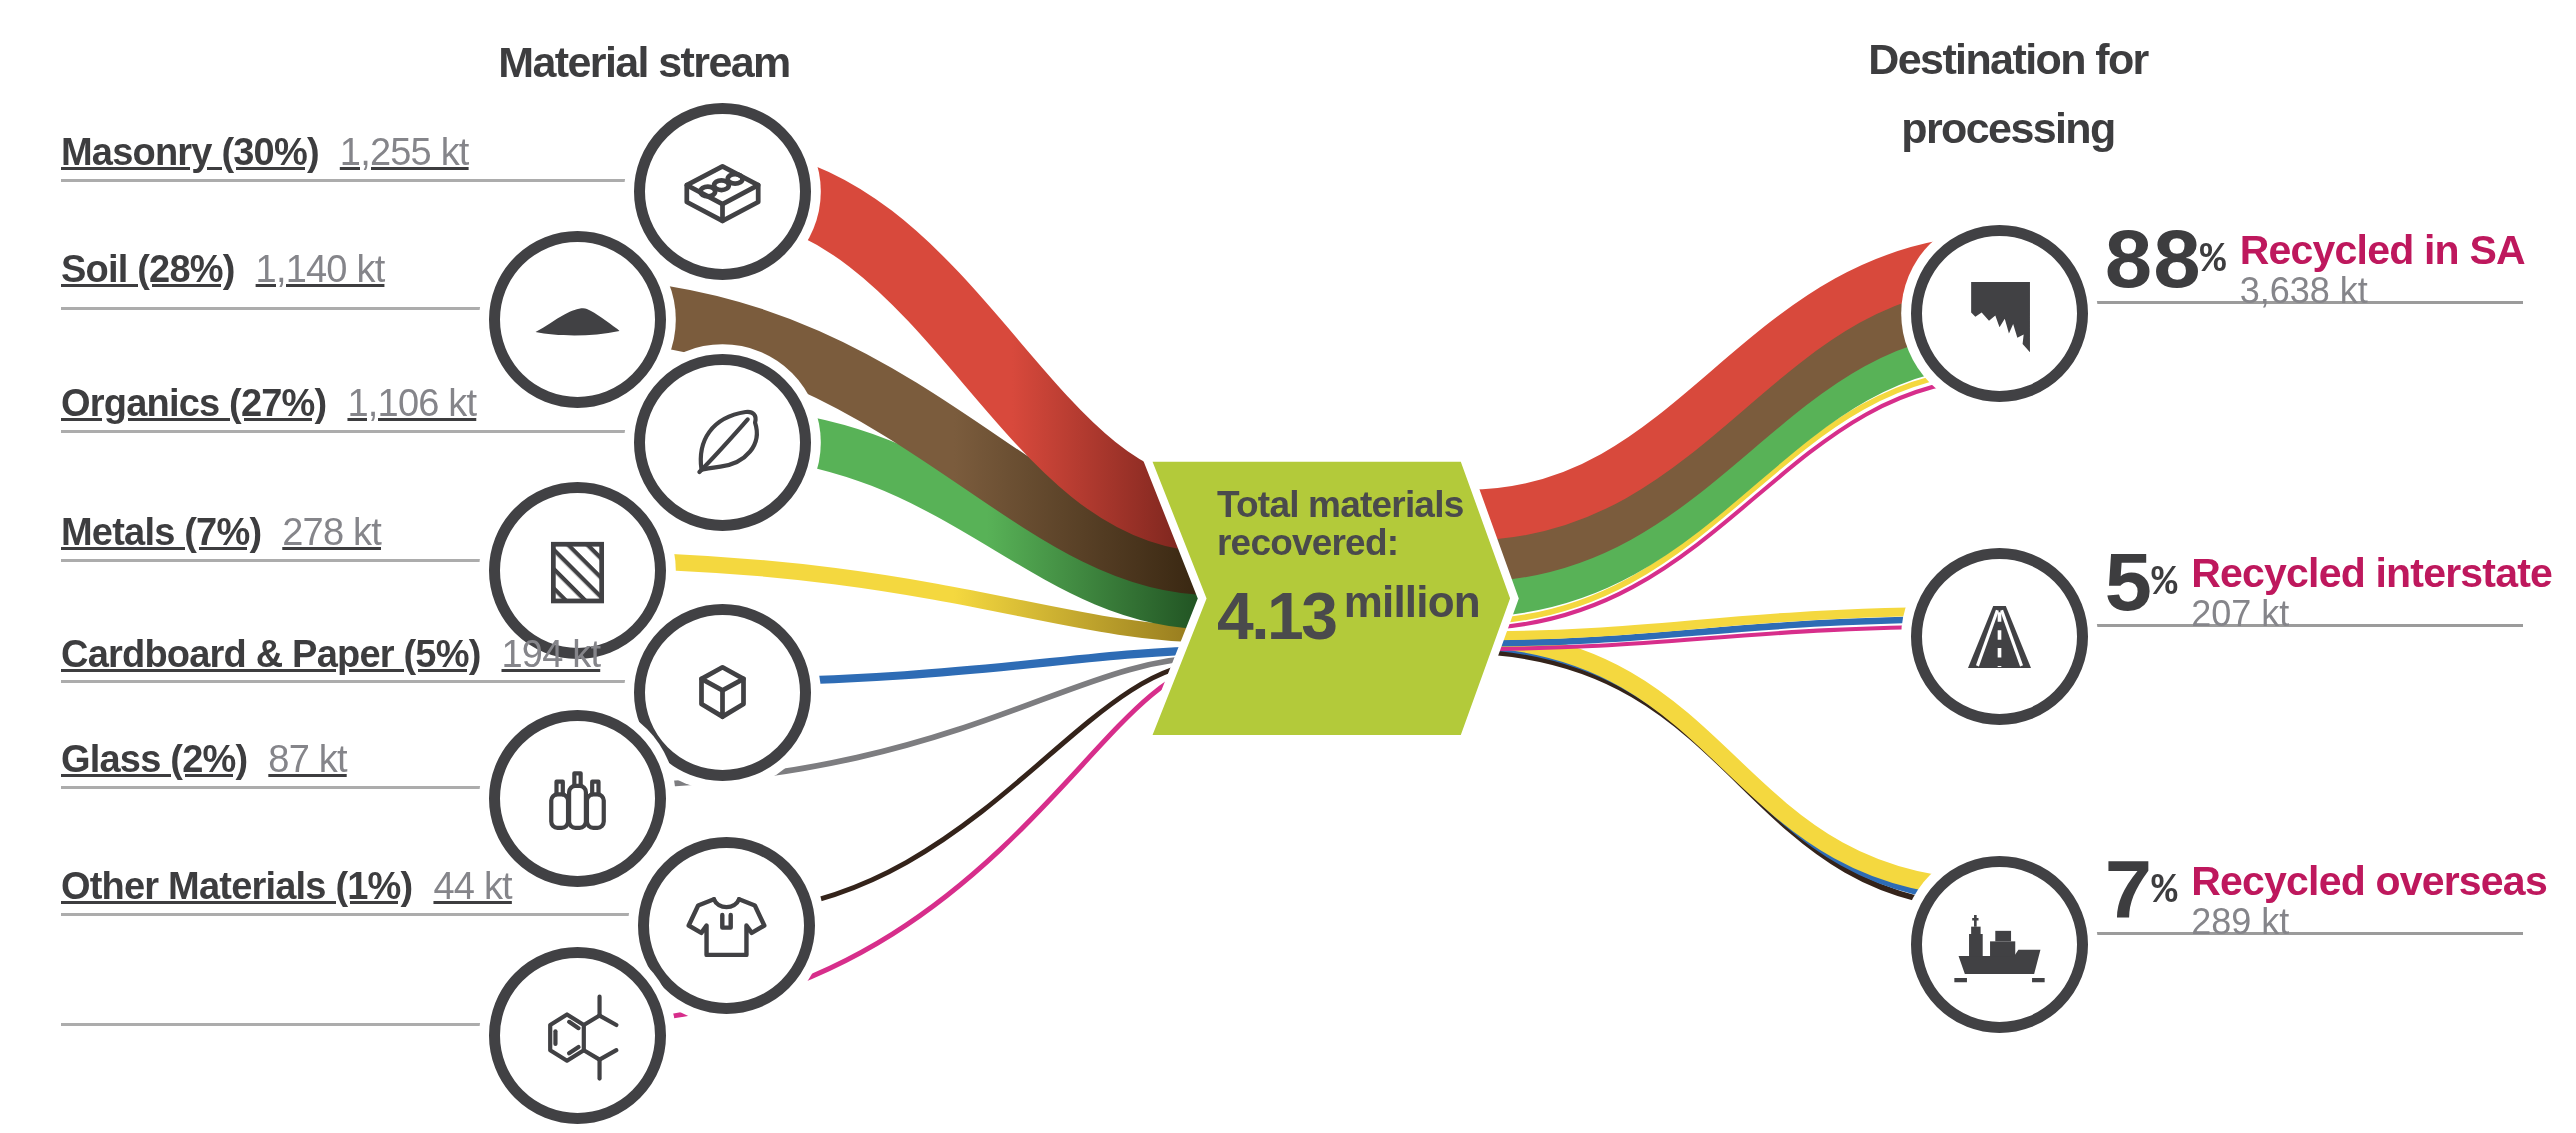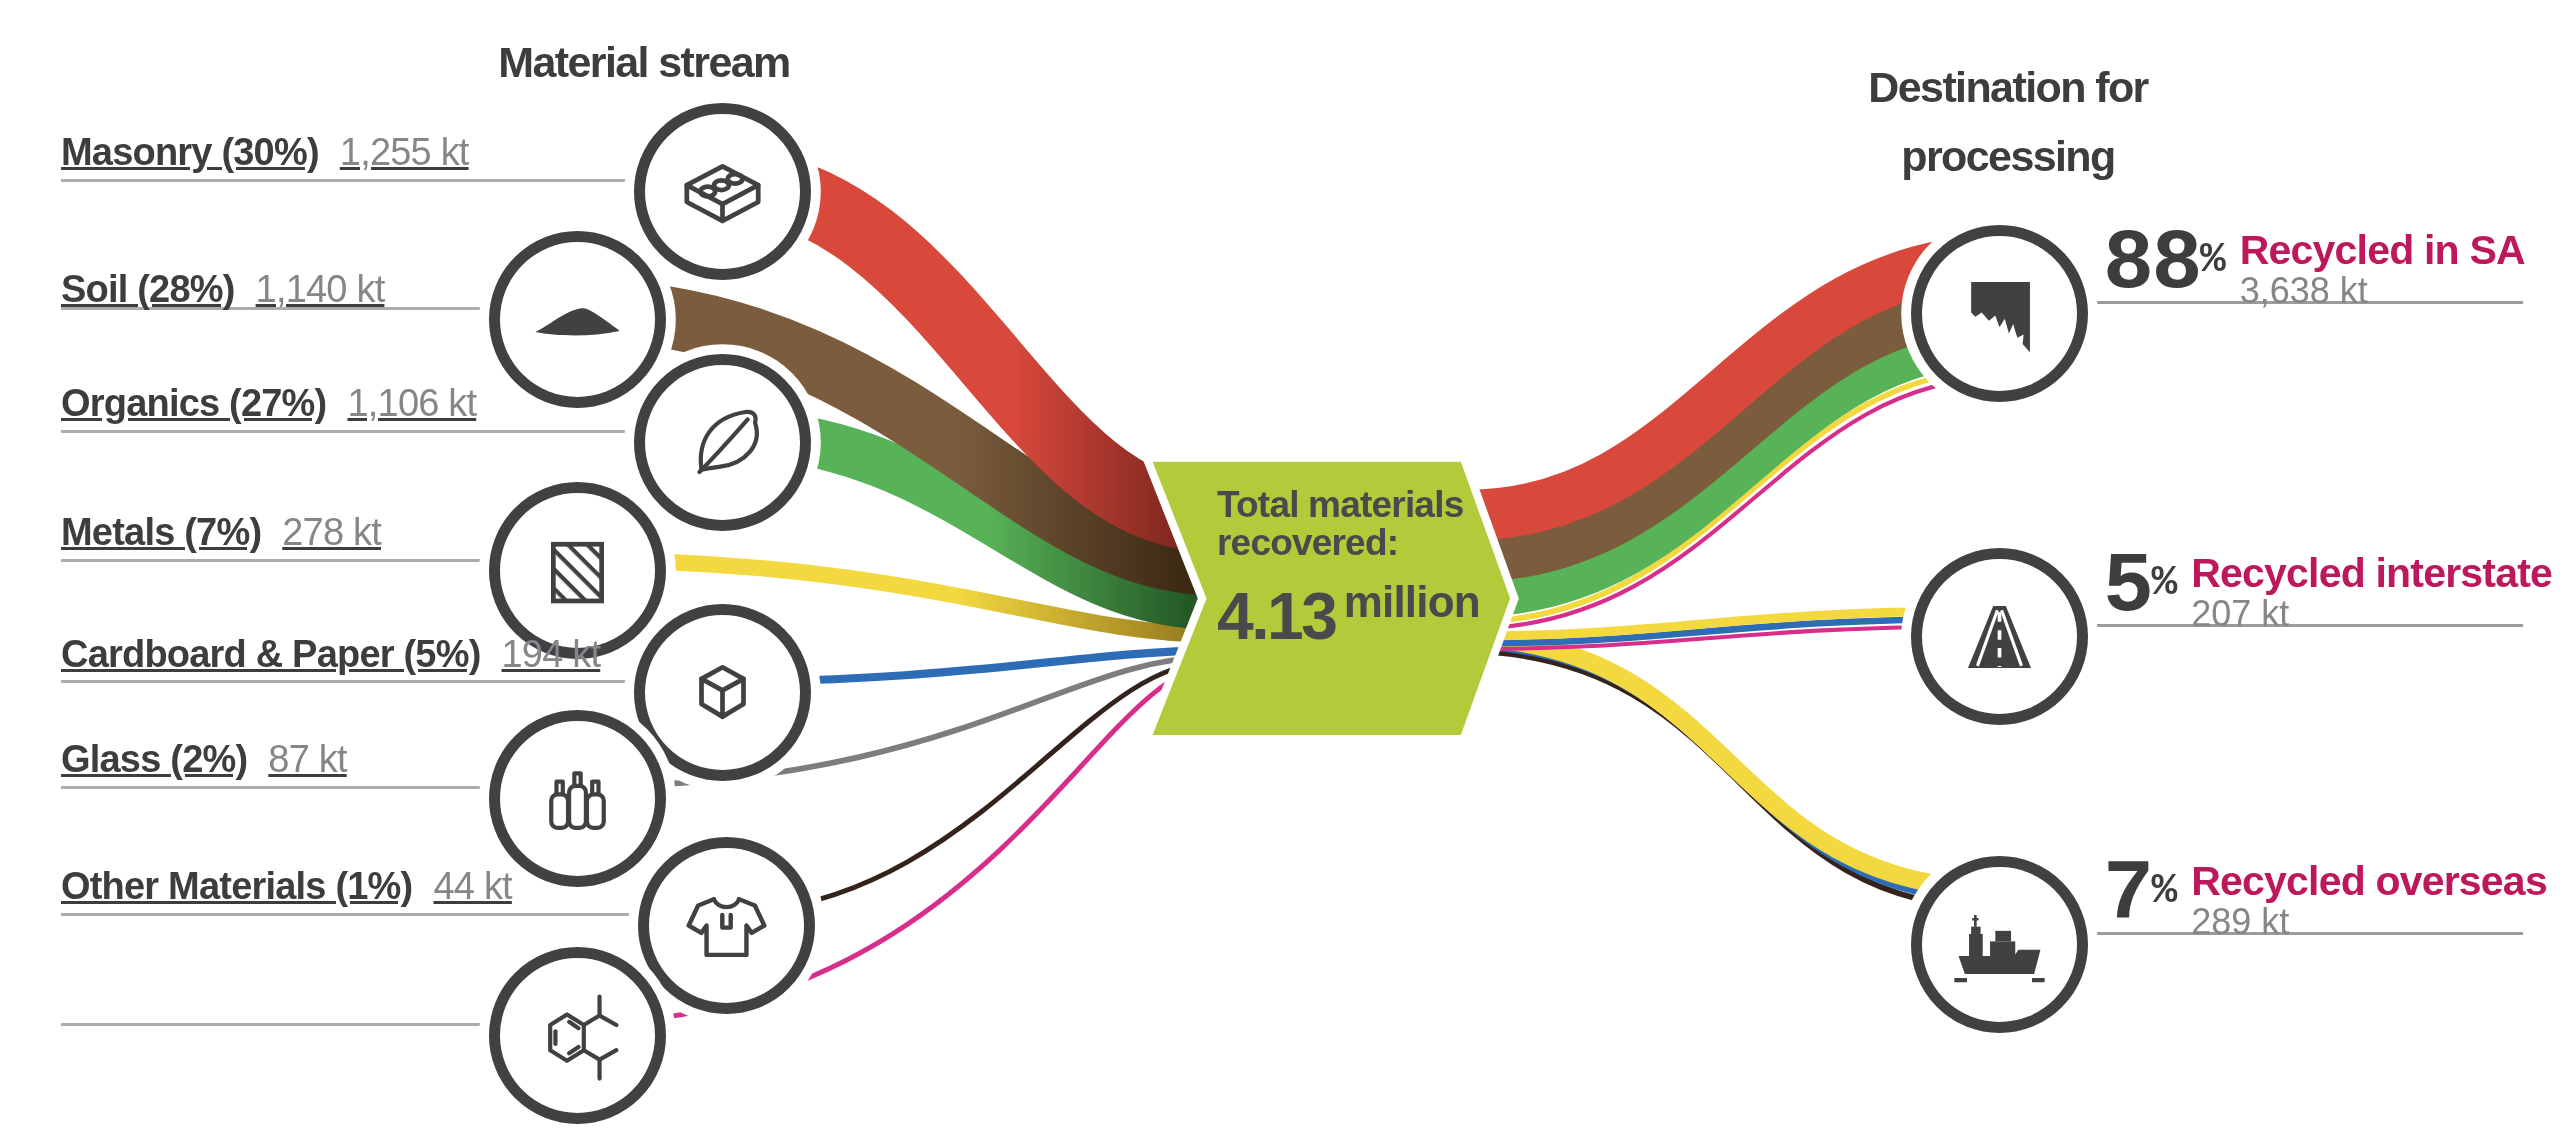--- a/index.html
+++ b/index.html
@@ -6,21 +6,21 @@
   .canvas{position:relative;width:2576px;height:1133px;background:#fff;overflow:hidden;
           font-family:"Liberation Sans","DejaVu Sans",sans-serif;color:#3d3d3f;}
   .flows{position:absolute;left:0;top:0;z-index:1;}
   .rowline{position:absolute;height:2.5px;background:#acacac;z-index:2;}
   .destline{position:absolute;height:2.5px;background:#9b9b9b;z-index:2;}
   .circ{position:absolute;width:155px;height:155px;border:11.4px solid #414144;border-radius:50%;
         background:#fff;box-shadow:0 0 0 9.8px #fff;z-index:3;display:flex;align-items:center;justify-content:center;}
   .circ svg{width:105px;height:105px;}
   .title{position:absolute;z-index:4;font-weight:bold;font-size:43px;letter-spacing:-1.6px;
          color:#3d3d3f;text-align:center;transform:translateX(-50%);line-height:69px;white-space:nowrap;}
-  .title.wrap{white-space:normal;margin-top:28px;}
+  .title.wrap{white-space:normal;}
   .mlabel{position:absolute;z-index:4;font-size:38px;line-height:39px;white-space:nowrap;letter-spacing:-0.8px;text-decoration:underline;}
   .mname{font-weight:bold;color:#3d3d3f;}
   .mamount{color:#85858a;margin-left:21px;}
   .boxtext{position:absolute;left:1217px;top:486px;z-index:4;color:#4a4a4c;letter-spacing:-0.8px;}
   .boxline{font-size:37px;line-height:38px;font-weight:600;}
   .bigrow{margin-top:13px;white-space:nowrap;}
   .bignum{font-size:66px;font-weight:bold;line-height:82px;letter-spacing:-2.5px;}
   .bigunit{font-size:44px;font-weight:bold;display:inline-block;vertical-align:top;margin-left:8.2px;margin-top:1.6px;}
   .bigtonnes{font-size:47px;font-weight:bold;line-height:49px;margin-top:9.8px;}
   .drow{position:absolute;z-index:4;display:flex;align-items:flex-start;white-space:nowrap;}
@@ -102,21 +102,21 @@
         <path d="M16,44 L50,26 L84,44 L50,62 Z"></path>
         <path d="M16,44 L16,60 L50,78 L50,62"></path>
         <path d="M84,44 L84,60 L50,78"></path>
         <ellipse cx="36" cy="50" rx="7" ry="4.6"></ellipse>
         <ellipse cx="49" cy="44" rx="7" ry="4.6"></ellipse>
         <ellipse cx="62" cy="38" rx="7" ry="4.6"></ellipse>
       </g>
     </svg>
   </div>
 
-  <div class="mlabel" style="left:61px;top:270px;">
+  <div class="mlabel" style="left:61px;top:250px;">
     <span class="mname">Soil (28%)</span><span class="mamount">1,140 kt</span>
   </div>
   <div class="rowline" style="left:61px;top:307px;width:505px;"></div>
   <div class="circ" style="left:489px;top:231px;">
     <svg viewBox="0 0 100 100">
       <path class="icf" d="M10,62 C20,57 28,50 38,45 C46,41 54,38 59,40 C68,44 78,52 88,59 L90,61 C62,67 30,66 10,62 Z"></path>
     </svg>
   </div>
 
   <div class="mlabel" style="left:61px;top:384px;">

